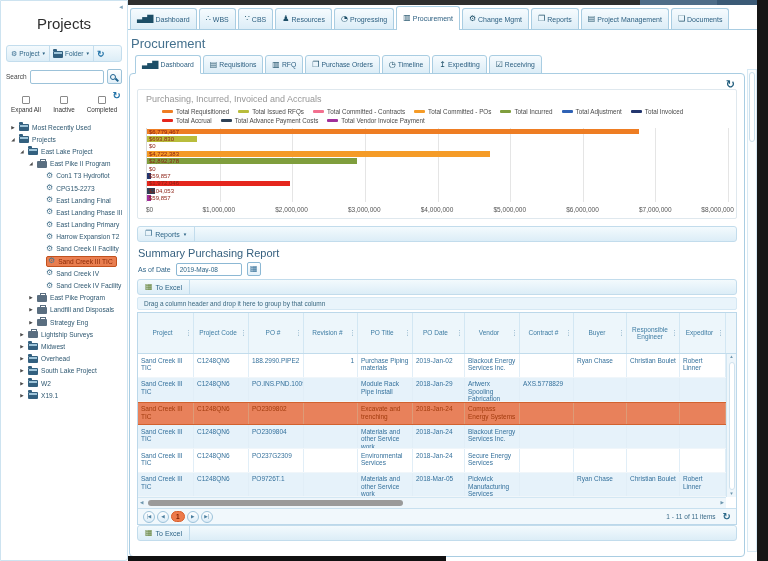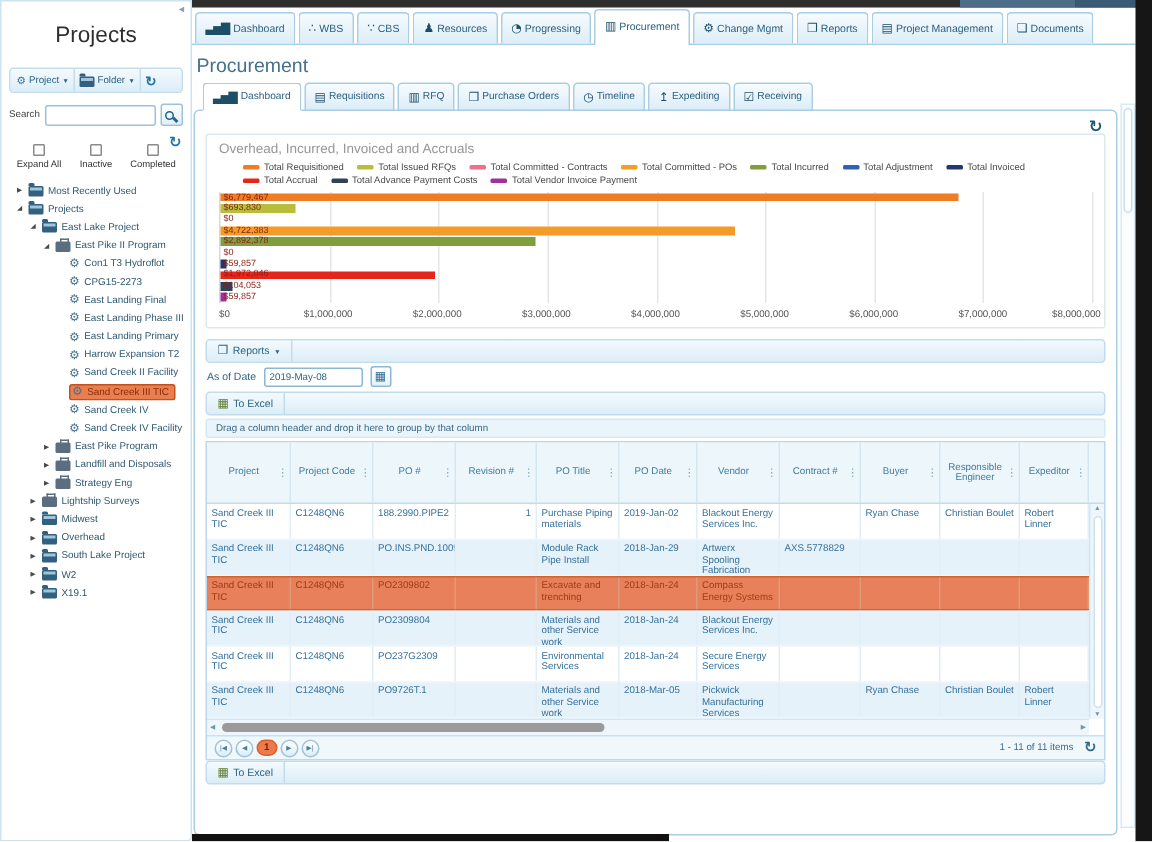--- a/index.html
+++ b/index.html
@@ -373,21 +373,21 @@
         </div>
         <div class="stab">
           <span class="tico">☑</span>
           <span class="tlbl">Receiving</span>
         </div>
       </div>
     <div class="frame">
       <span class="refresh-top">↻</span>
 
       <div class="chart-panel">
-        <div class="chart-title">Overhead, Incurred, Invoiced and Accruals</div>
+        <div class="chart-title">Purchasing, Incurred, Invoiced and Accruals</div>
         <div id="legend" class="legend">
             <span class="lg-item">
               <span class="lg-dash" style="background: rgb(238, 125, 35);"></span>
               <span class="lg-lbl">Total Requisitioned</span>
             </span>
             <span class="lg-item">
               <span class="lg-dash" style="background: rgb(185, 189, 60);"></span>
               <span class="lg-lbl">Total Issued RFQs</span>
             </span>
             <span class="lg-item">
@@ -487,20 +487,21 @@
       </div>
 
       <div class="bar reports-bar">
         <button class="bar-btn">
           <span class="doc-g">❐</span>
           <span>Reports</span>
           <span class="caret">▼</span>
         </button>
       </div>
 
+      <h3 class="section">Summary Purchasing Report</h3>
 
       <div class="date-row">
         <span>As of Date</span>
         <input class="date-input" value="2019-May-08" style="">
         <button class="cal-btn"><span>▦</span></button>
       </div>
 
       <div class="bar">
         <button class="bar-btn">
           <span class="xls-g">▦</span>

